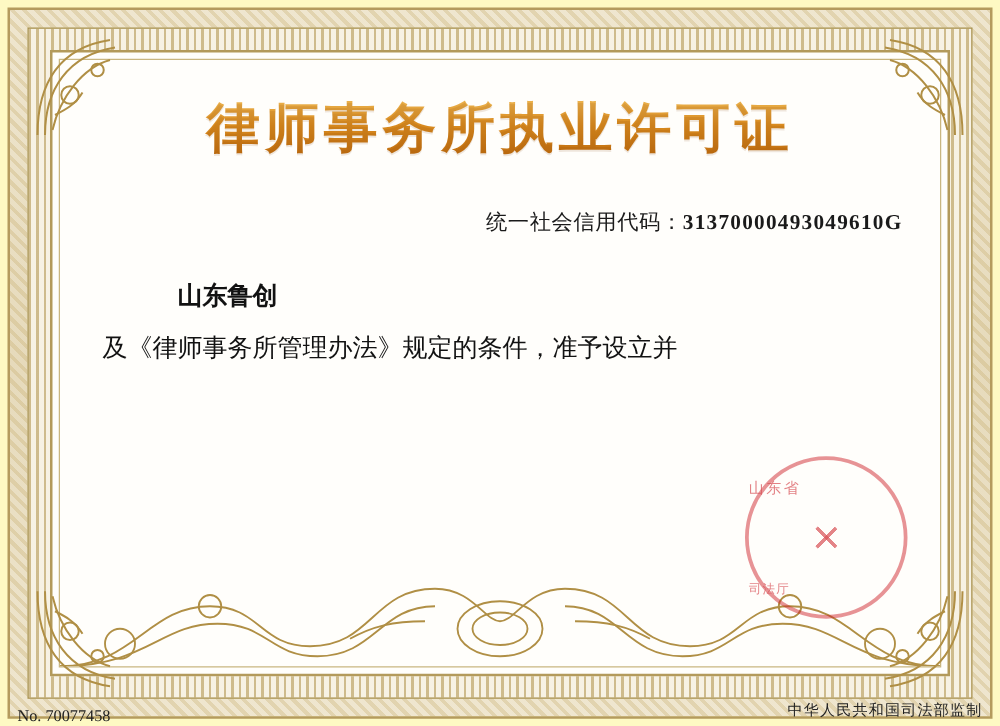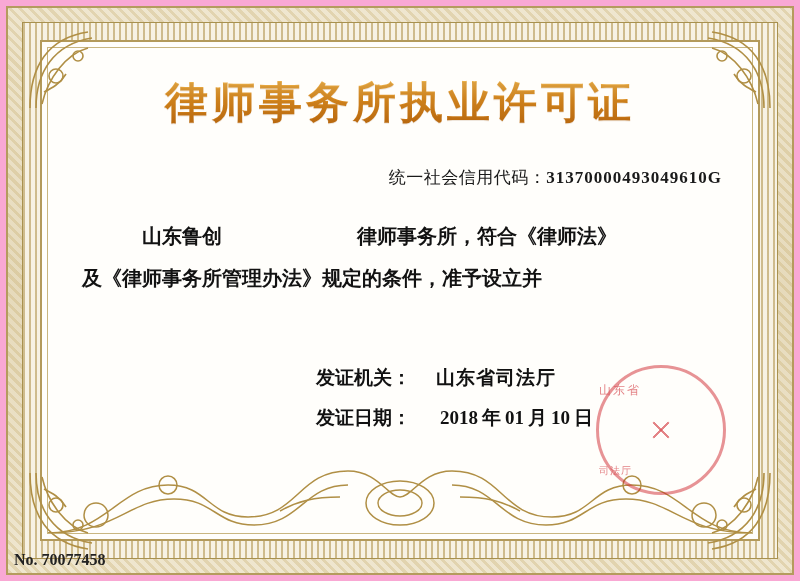--- a/index.html
+++ b/index.html
@@ -11,21 +11,21 @@
     width: 800px;
     height: 581px;
     font-family: "Liberation Serif", serif;
     overflow: hidden;
   }
 
   #certificate {
     position: relative;
     width: 800px;
     height: 581px;
-    background: #f9a8d4;
+    background: #fef9c3;
     box-sizing: border-box;
   }
 
   
   .frame-outer {
     position: absolute;
     left: 6px; top: 6px; right: 6px; bottom: 6px;
     border: 2px solid #b49b5e;
     background:
       repeating-linear-gradient(45deg,
@@ -135,21 +135,21 @@
     display: flex;
     align-items: flex-end;
   }
   .firm-name {
     display: inline-block;
     min-width: 215px;
     padding-left: 60px;
     font-weight: bold;
   }
   .line-rest { font-weight: bold; }
-  .body-line-2, .body-line-3 { font-weight: bold; }
+  .body-line-2, .body-line-3 { font-weight: normal; }
 
   .signoff {
     position: absolute;
     right: 24px;
     bottom: 6px;
     width: 400px;
     font-family: "DejaVu Serif", serif;
     font-size: 19px;
     color: #111;
     font-weight: bold;
@@ -196,25 +196,24 @@
     font-size: 12px;
     letter-spacing: 2px;
   }
   .seal-text-top { top: 14px; }
   .seal-text-bottom { bottom: 14px; font-size: 10px; letter-spacing: 1px; }
 
   
   .footer-left {
     position: absolute;
     left: 14px;
-    bottom: 12px;
+    bottom: 0;
     font-family: "Liberation Serif", serif;
-    font-size: 16px;
+    font-size: 13px;
     color: #222;
-    font-weight: bold;
   }
   .footer-right {
     position: absolute;
     right: 14px;
     bottom: 4px;
     font-family: "DejaVu Serif", serif;
     font-size: 12px;
     color: #222;
     letter-spacing: 1px;
   }
@@ -302,43 +301,28 @@
 
     <div class="title">律师事务所执业许可证</div>
 
     <div class="credit-code">
       <span>统一社会信用代码：</span><span class="code-num">31370000493049610G</span>
     </div>
 
     <div class="body-block">
       <div class="body-line-1">
         <span class="firm-name">山东鲁创</span>
-        <span class="line-rest">律师事务所，符合《律师法》</span>
       </div>
       <div class="body-line-2">及《律师事务所管理办法》规定的条件，准予设立并</div>
     </div>
 
-    <div class="signoff">
-      <div class="signoff-row">
-        <span class="signoff-label">发证机关：</span>
-        <span class="signoff-value">山东省司法厅</span>
-      </div>
-      <div class="signoff-row date-row">
-        <span class="signoff-label">发证日期：</span>
-        <span class="num">2018</span>
-        <span>年</span>
-        <span class="num">01</span>
-        <span>月</span>
-        <span class="num">10</span>
-        <span>日</span>
-      </div>
-    </div>
 
   </div>
 
   <div class="seal">
     <div class="seal-text-top">山东省</div>
     <div class="seal-text-bottom">司法厅</div>
   </div>
 
   <div class="footer-left">No. 70077458</div>
+  <div class="footer-right">中华人民共和国司法部监制</div>
 
 </div>
 
 </body></html>

